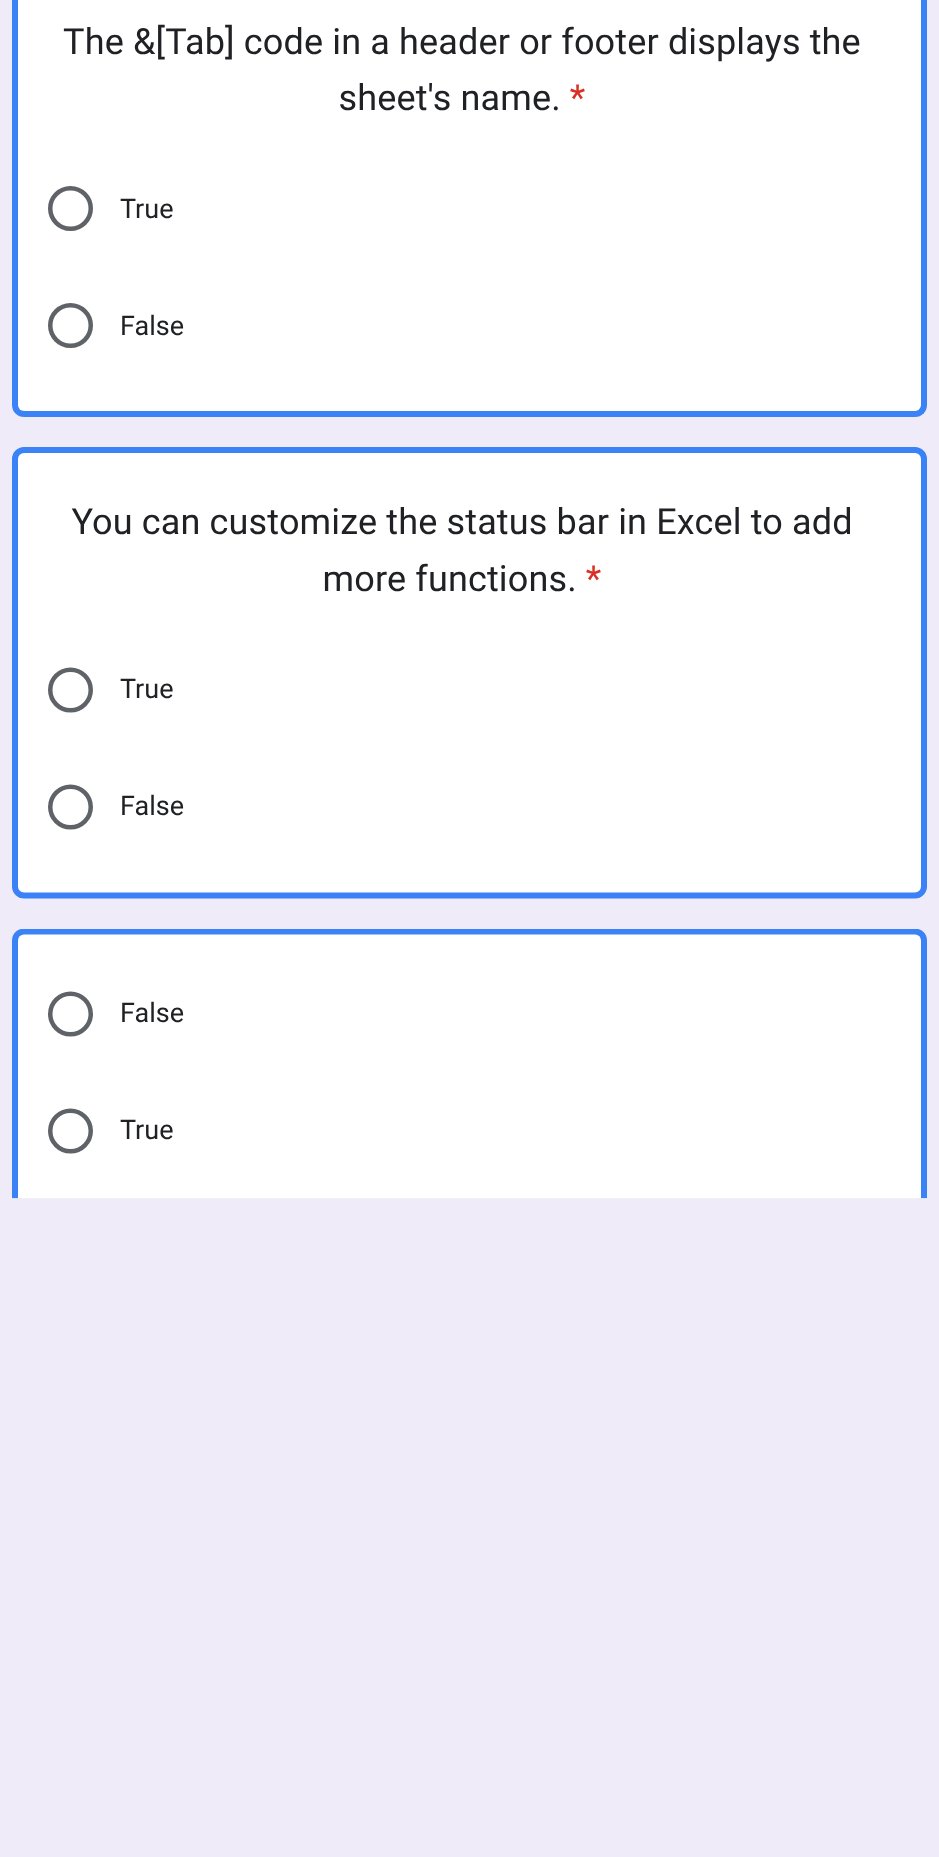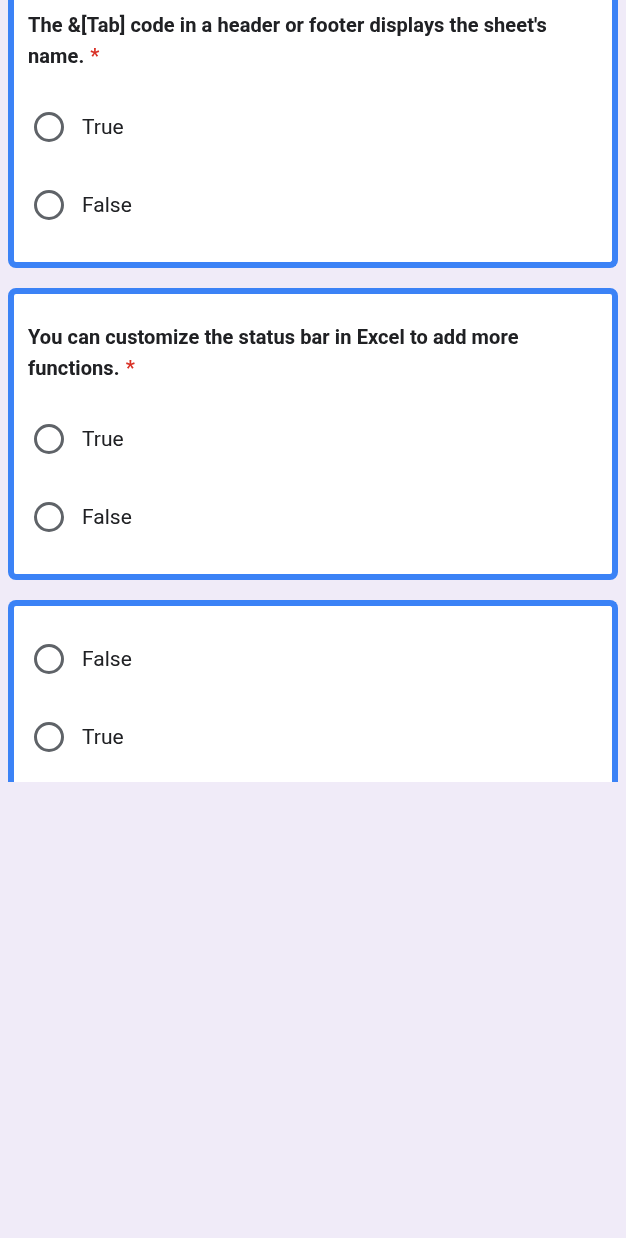--- a/index.html
+++ b/index.html
@@ -4,47 +4,48 @@
 <style>
   * { box-sizing: border-box; margin: 0; padding: 0; }
   body {
     font-family: Roboto, Arial, sans-serif;
     background: #f0ebf8;
     width: 626px;
     color: #202124;
   }
   .card {
     background: #fff;
-    border: 6px solid #3b82f6;
+    border: 4px solid #3b82f6;
     border-radius: 8px;
     margin: 0 8px 20px 8px;
     padding: 28px 24px 32px 14px;
     overflow: hidden;
   }
   .card.first-partial {
     border-top-left-radius: 0;
     border-top-right-radius: 0;
     border-top: none;
     margin-top: 0;
     padding-top: 10px;
   }
   .card.last-partial {
     border-bottom-left-radius: 0;
     border-bottom-right-radius: 0;
     border-bottom: none;
     margin-bottom: 0;
     padding-bottom: 20px;
   }
   .question-text {
-    font-size: 20px;
+    font-size: 24px;
     line-height: 1.55;
     color: #202124;
-    font-weight: 700;
+    font-weight: 400;
     margin-bottom: 30px;
     letter-spacing: 0.1px;
+    text-align: center;
   }
   .required {
     color: #d93025;
     margin-left: 6px;
   }
   .option-row {
     display: flex;
     align-items: center;
     gap: 18px;
     padding: 10px 0;
@@ -54,21 +55,21 @@
   .option-row:last-child { margin-bottom: 0; }
   .radio {
     width: 30px;
     height: 30px;
     border: 3px solid #5f6368;
     border-radius: 50%;
     flex-shrink: 0;
     margin-left: 6px;
   }
   .option-label {
-    font-size: 21px;
+    font-size: 18px;
     color: #202124;
     font-weight: 400;
   }
 </style>
 </head>
 <body>
 
 <div class="card first-partial">
   <div class="question-text">
     <span>The &amp;[Tab] code in a header or footer displays the sheet's name.</span><span class="required">*</span>

